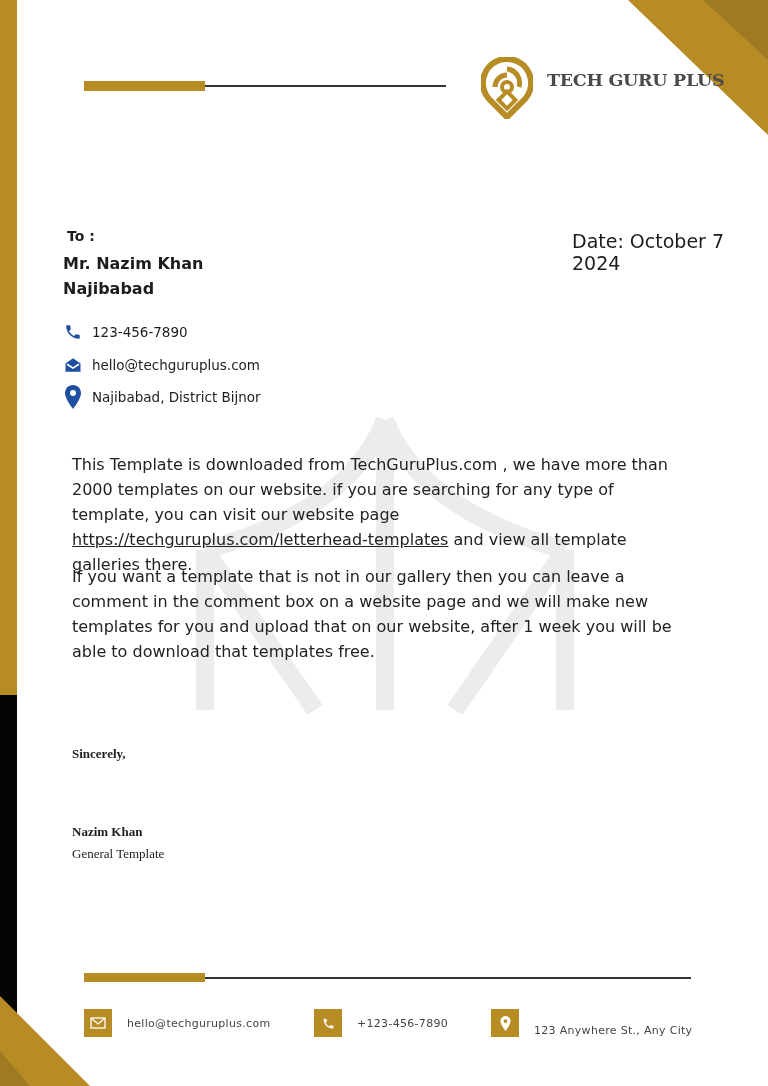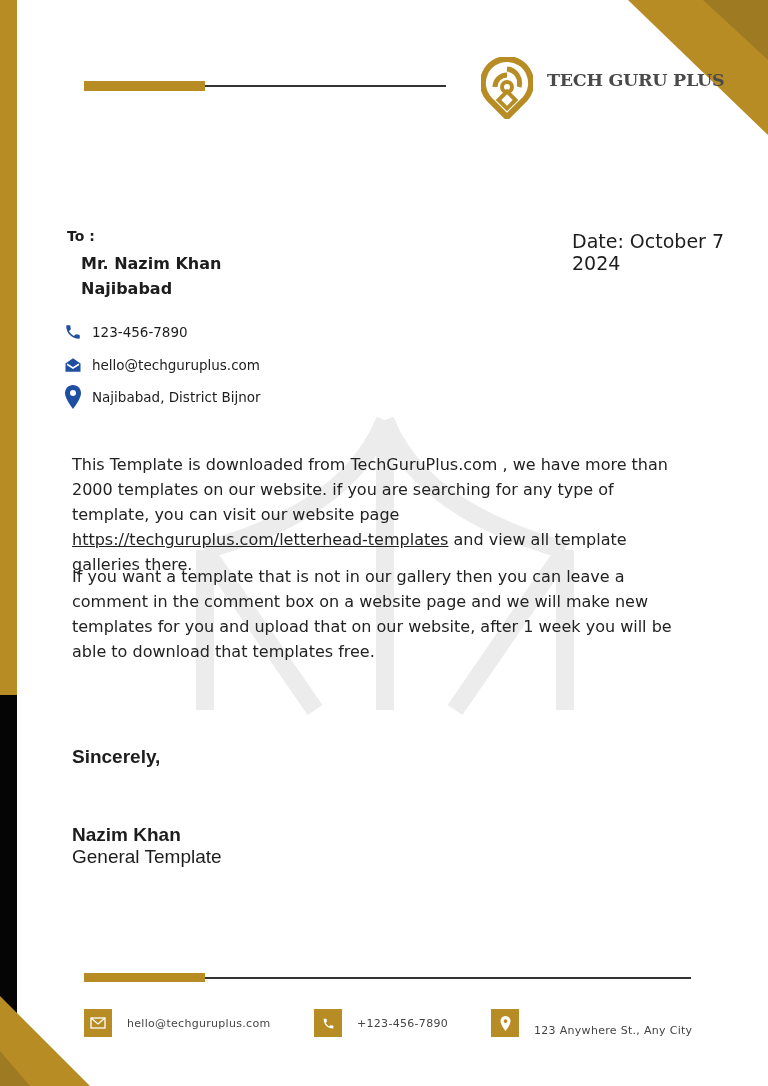--- a/index.html
+++ b/index.html
@@ -6,28 +6,28 @@
   body{width:768px;height:1086px;position:relative;background:#ffffff;overflow:hidden;font-family:"DejaVu Sans",sans-serif;color:#1d1d1d;}
   .abs{position:absolute;}
   .left-bar-gold{left:0;top:0;width:17px;height:695px;background:#b88c24;}
   .left-bar-black{left:0;top:695px;width:17px;height:391px;background:#050505;}
   .corner{position:absolute;}
   .hdr-gold{left:84px;top:81px;width:121px;height:10px;background:#b88c24;}
   .hdr-line{left:205px;top:85px;width:241px;height:1.5px;background:#333;}
   .logo{left:481px;top:57px;width:52px;height:62px;}
   .brand{left:547px;top:70px;font-family:"DejaVu Serif",serif;font-weight:bold;font-size:17.5px;color:#4a4a4a;letter-spacing:-0.3px;}
   .to-label{left:67px;top:228px;font-weight:bold;font-size:14px;}
-  .recipient{left:63px;top:251px;font-weight:bold;font-size:16px;line-height:25px;margin-left:18px;}
+  .recipient{left:63px;top:251px;font-weight:bold;font-size:16px;line-height:25px;}
   .date{left:572px;top:230px;font-size:19px;}
   .contact-row{position:absolute;left:63px;display:flex;align-items:center;font-size:13.5px;}
   .contact-row .ic{width:20px;height:20px;margin-right:9px;display:flex;align-items:center;justify-content:center;}
   .watermark{left:195px;top:410px;width:380px;height:310px;opacity:1;}
   .body-text{left:72px;width:620px;font-size:16px;line-height:25px;color:#222;}
   .body-text a{color:#222;text-decoration:underline;}
-  .sign{left:72px;font-family:Liberation Sans, sans-serif;font-size:19px;}
+  .sign{left:72px;font-family:Liberation Serif, serif;font-size:13px;}
   .ftr-gold{left:84px;top:973px;width:121px;height:9px;background:#b88c24;}
   .ftr-line{left:205px;top:977px;width:486px;height:1.5px;background:#333;}
   .ftr-item{position:absolute;top:1009px;display:flex;align-items:center;font-size:11px;color:#444;letter-spacing:0.3px;}
   .ftr-item .box{width:28px;height:28px;background:#b88c24;display:flex;align-items:center;justify-content:center;margin-right:15px;}
 </style>
 </head>
 <body>
 
 <div class="abs left-bar-gold"></div>
 <div class="abs left-bar-black"></div>

